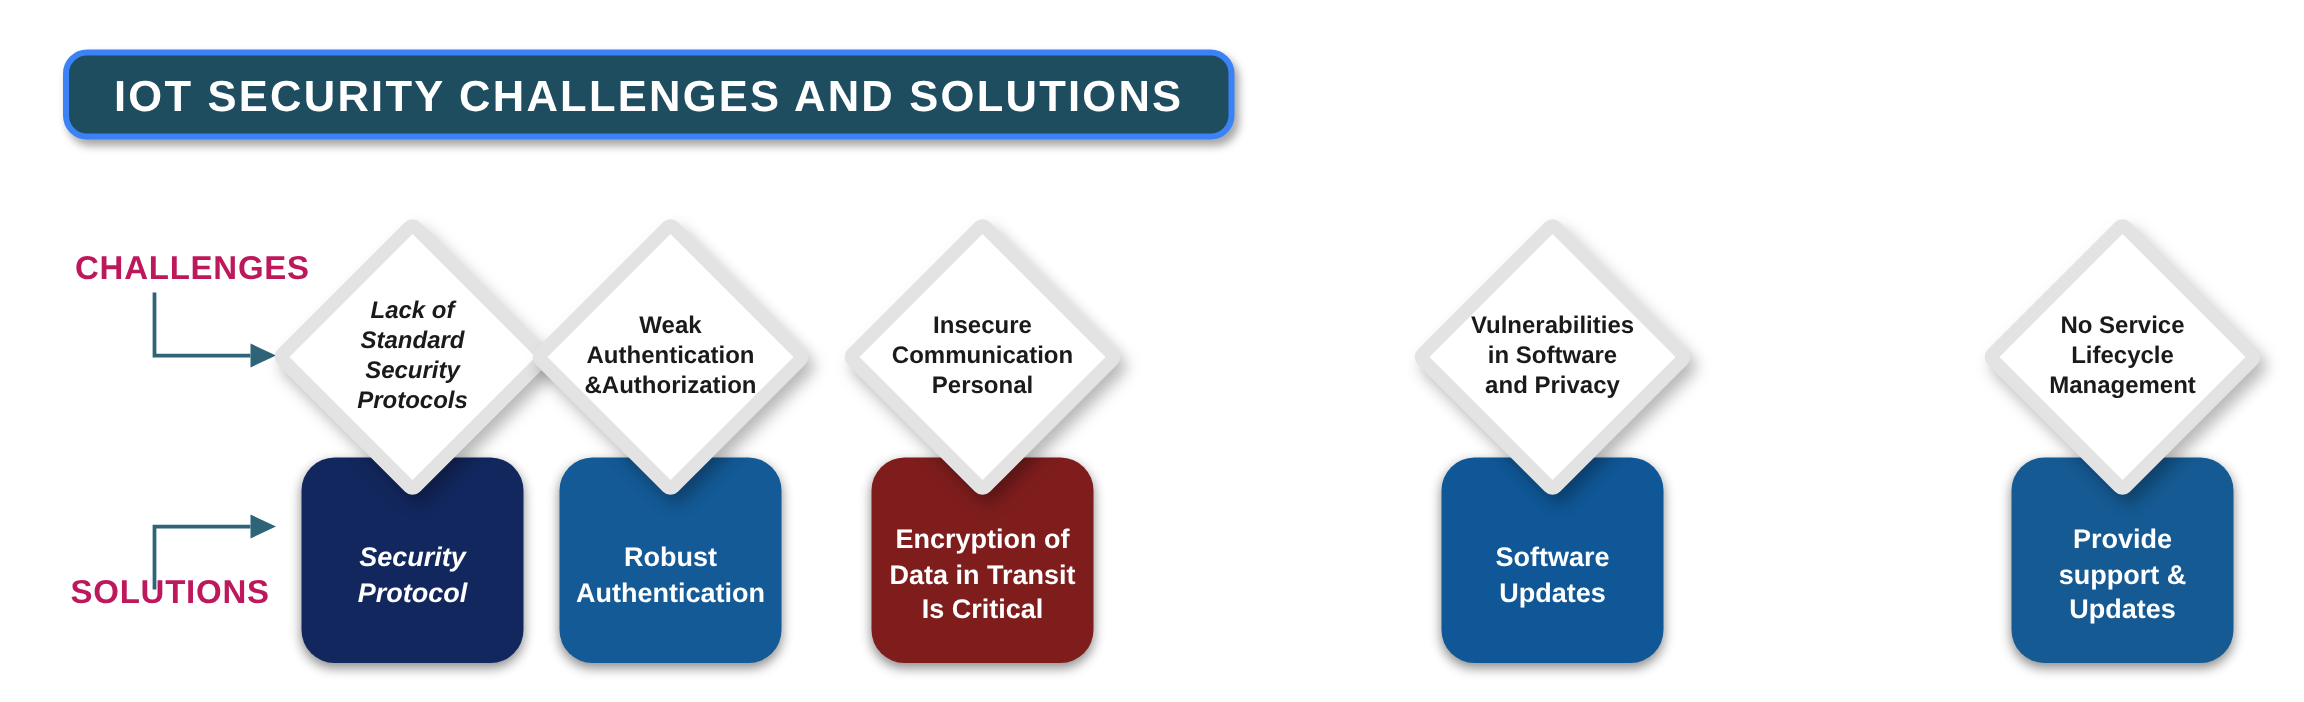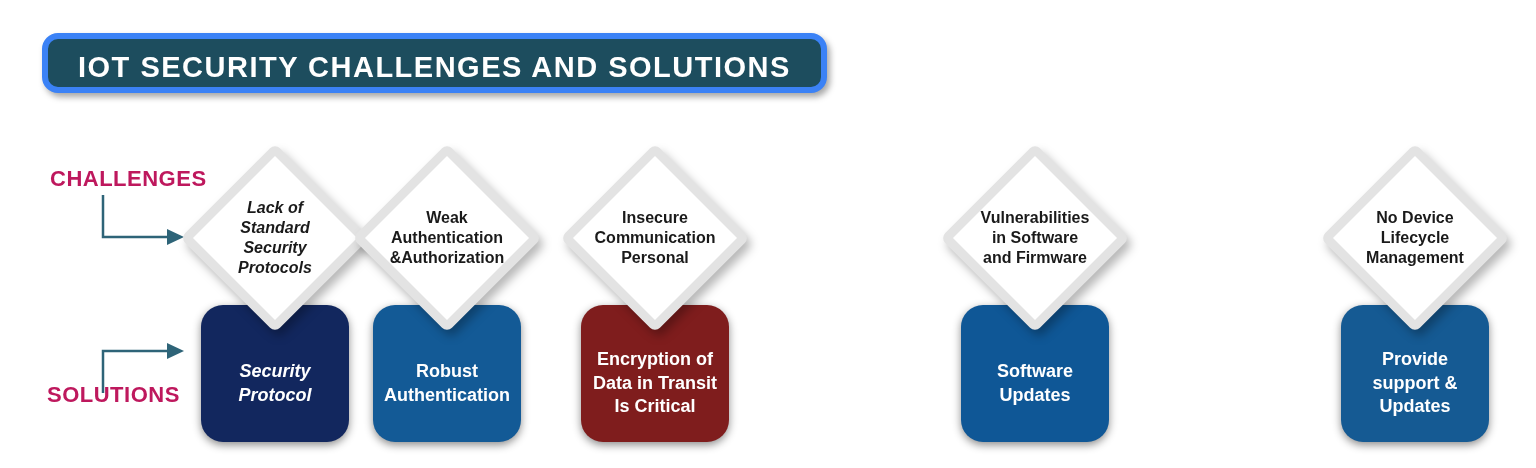--- a/index.html
+++ b/index.html
@@ -10,21 +10,21 @@
     position: relative; overflow: hidden;
   }
   .canvas { position: absolute; inset: 0; }
 
   
   .title-pill {
     position: absolute; left: 42px; top: 33px;
     height: 60px; line-height: 56px;
     padding: 0 30px;
     background: #1d4d5e;
-    border: 6px solid #3b82f6;
+    border: 4px solid #3b82f6;
     border-radius: 16px;
     color: #ffffff;
     font-size: 29px; font-weight: bold; letter-spacing: 1.5px;
     box-shadow: 3px 4px 6px rgba(0,0,0,0.35);
     white-space: nowrap;
   }
 
   
   .section-label {
     position: absolute;
@@ -140,31 +140,31 @@
 Is Critical</div>
   </div>
 
 
   <div class="column col-4">
     <div class="diamond-wrap">
         <div class="diamond"></div>
       </div>
     <div class="diamond-text">Vulnerabilities
 in Software
-and Firmware</div>
+and Privacy</div>
     <div class="solution-box" style="background-color: rgb(15, 87, 150);">Software
 Updates</div>
   </div>
 
 
   <div class="column col-6">
     <div class="diamond-wrap">
         <div class="diamond"></div>
       </div>
-    <div class="diamond-text">No Device
+    <div class="diamond-text">No Service
 Lifecycle
 Management</div>
     <div class="solution-box" style="background-color: rgb(21, 90, 147);">Provide
 support &amp;
 Updates</div>
   </div>
 
 </div>
 
 </body></html>

